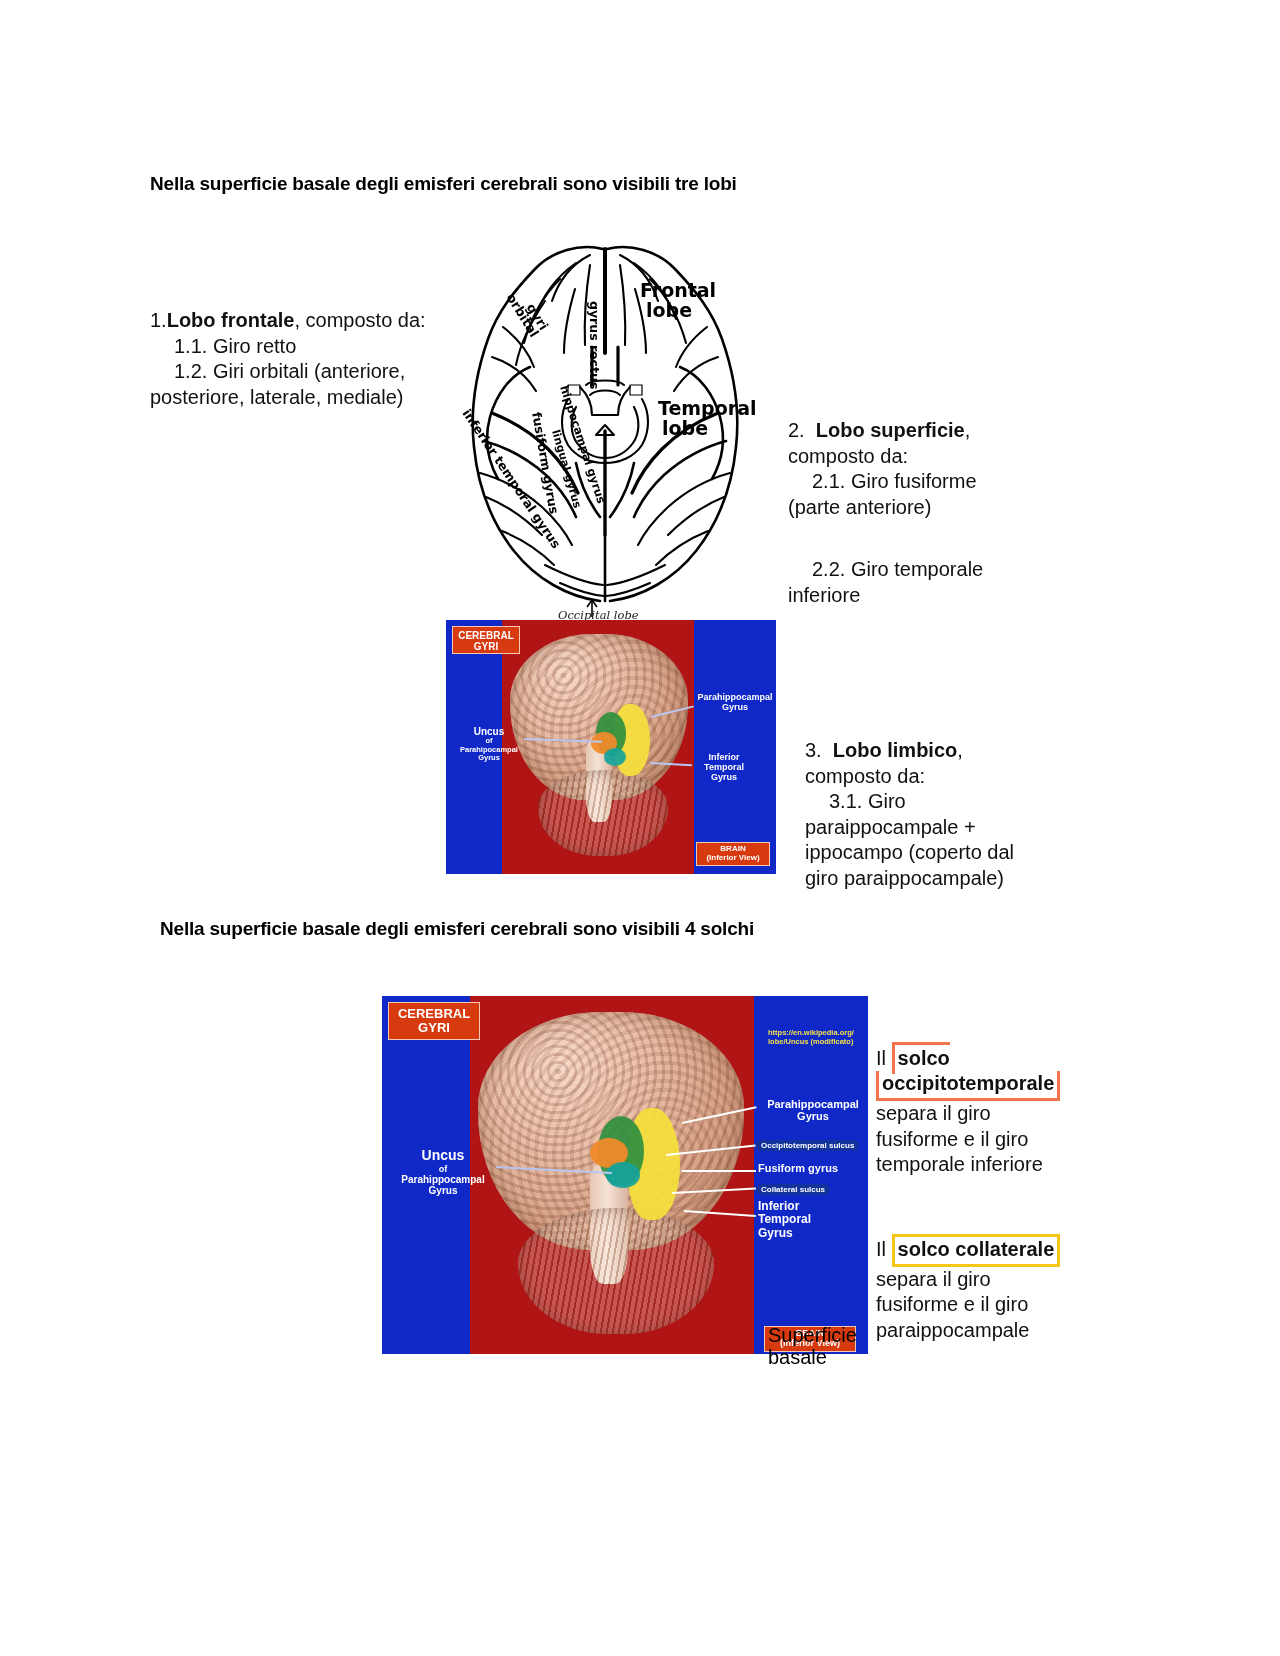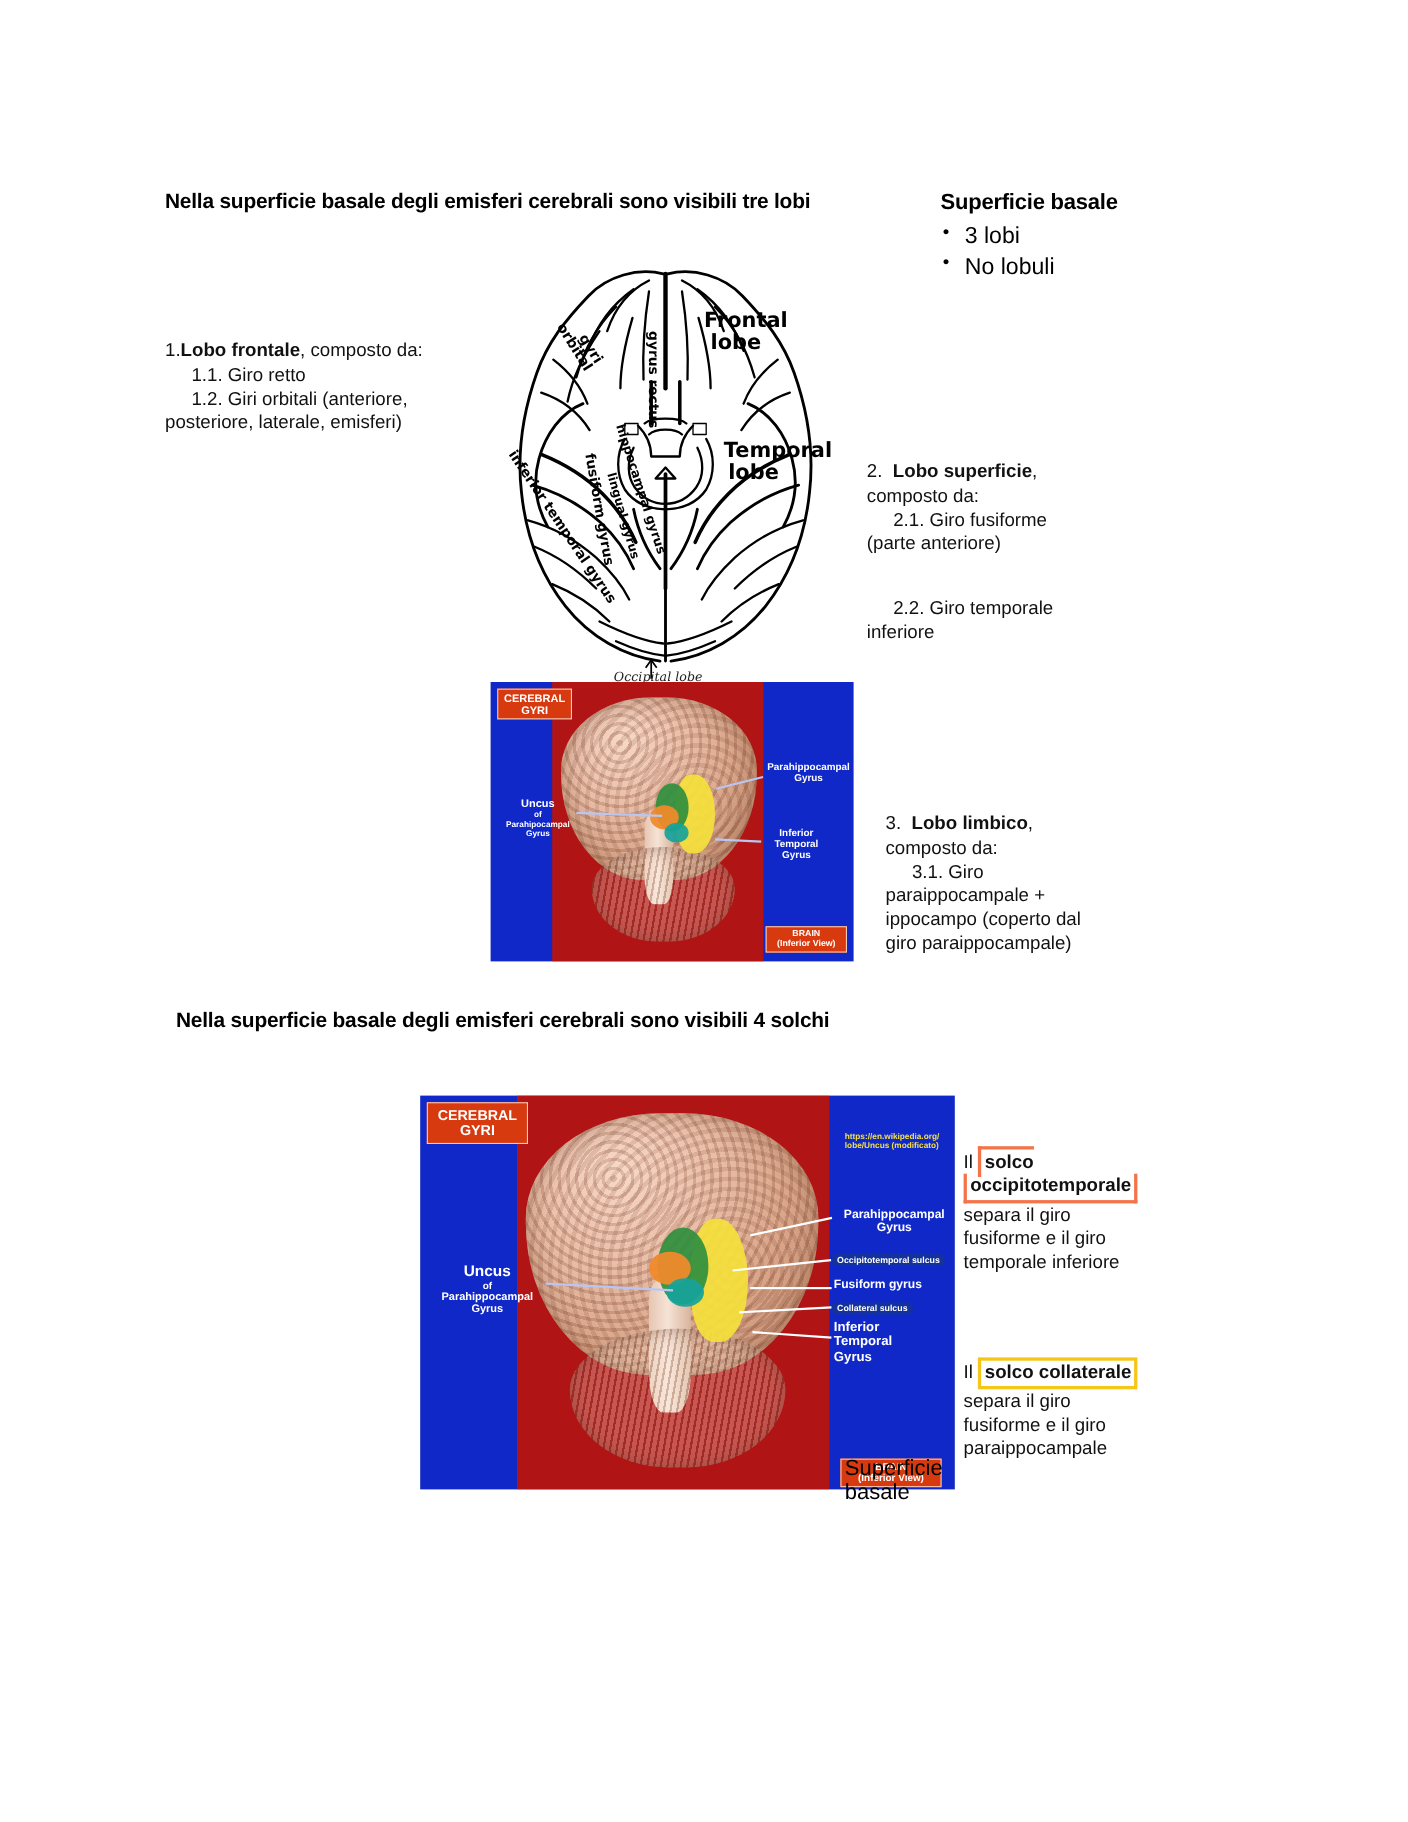--- a/index.html
+++ b/index.html
@@ -24,21 +24,21 @@
 
   
   .heading-bold {
     font-weight: bold;
     font-size: 19px;
     letter-spacing: -0.2px;
     line-height: 1.25;
     color: #000;
   }
   .body-text {
-    font-size: 17px;
+    font-size: 20px;
     line-height: 1.28;
     color: #111;
   }
   .body-text b { font-weight: bold; }
 
   .bullets { list-style: none; margin: 0; padding: 0; }
   .bullets li {
     font-size: 21px;
     line-height: 1.35;
     padding-left: 22px;
@@ -173,35 +173,28 @@
     line-height: 1.1;
   }
 </style>
 </head>
 <body>
 
 <div class="page">
 
   <div class="abs heading-bold" style="left:150px; top:172px; width:700px;">Nella superficie basale degli emisferi cerebrali sono visibili tre lobi</div>
 
-  <div class="abs" style="left:855px; top:172px; width:240px;">
-    <div class="heading-bold" style="font-size:20px;">Superficie basale</div>
-    <ul class="bullets" style="margin-top:4px;">
-      <li>3 lobi</li>
-      <li>No lobuli</li>
-    </ul>
-  </div>
 
   <div class="abs body-text" style="left:150px; top:308px; width:310px;">
     <div>
       <span>1.</span><b>Lobo frontale</b><span>, composto da:</span>
     </div>
     <div style="padding-left:24px;">1.1. Giro retto</div>
     <div style="padding-left:24px;">1.2. Giri orbitali (anteriore,</div>
-    <div>posteriore, laterale, emisferi)</div>
+    <div>posteriore, laterale, mediale)</div>
   </div>
 
   <div class="abs body-text" style="left:788px; top:418px; width:300px;">
     <div>
       <span>2.</span>&nbsp;&nbsp;<b>Lobo superficie</b><span>,</span>
     </div>
     <div>composto da:</div>
     <div style="padding-left:24px;">2.1. Giro fusiforme</div>
     <div>(parte anteriore)</div>
     <div style="padding-left:24px;margin-top:37px;">2.2. Giro temporale</div>

